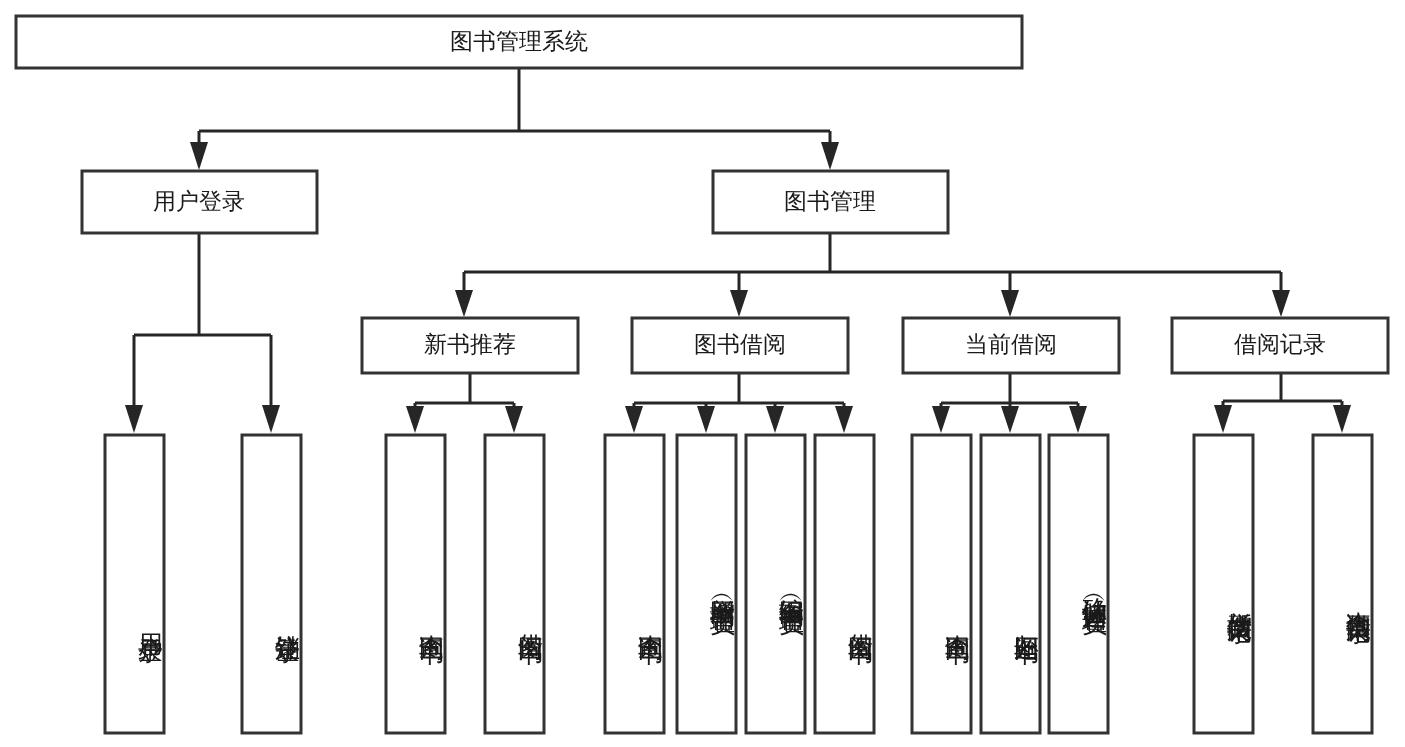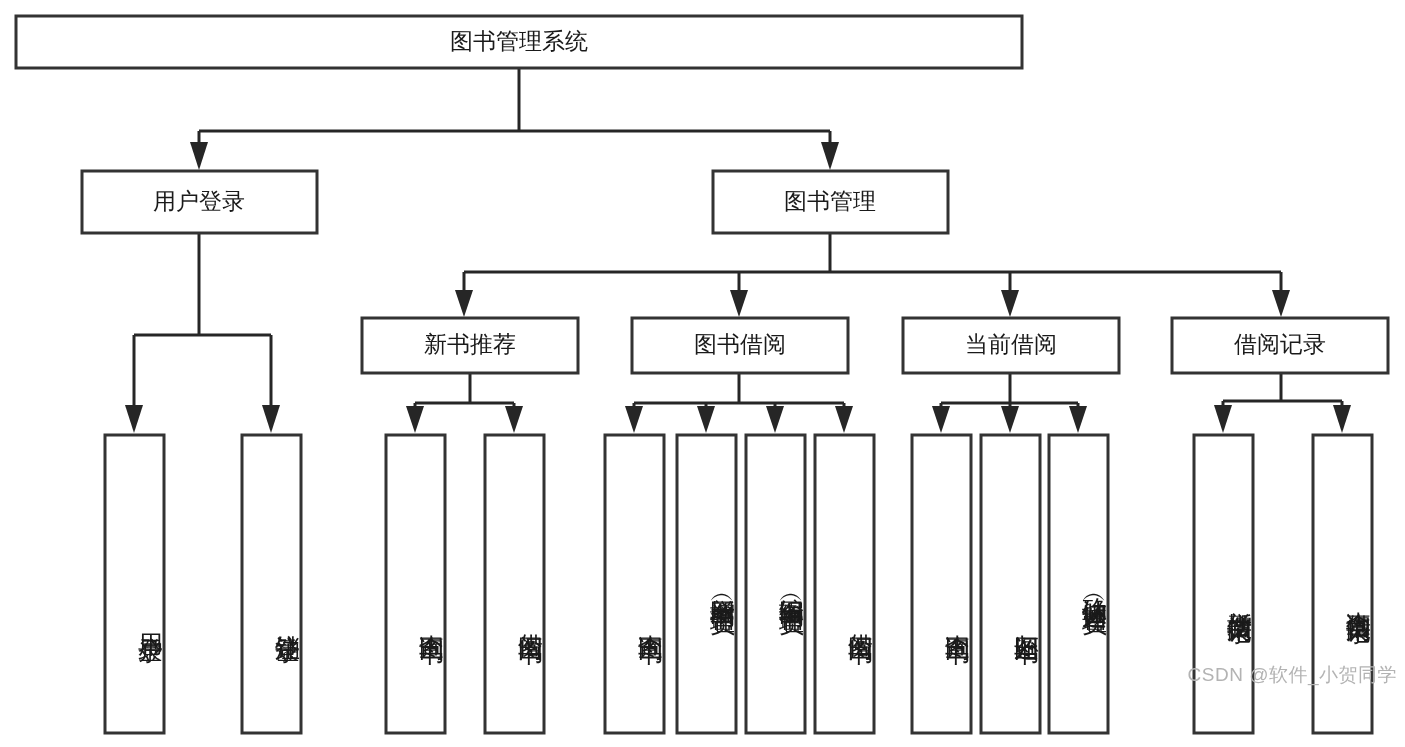--- a/index.html
+++ b/index.html
@@ -208,14 +208,13 @@
   <div class="node-label-v" style="left:746px; top:443px; width:59px; height:288px;">编辑图书（管理员）</div>
   <div class="node-label-v" style="left:815px; top:505px; width:59px; height:225px;">借阅图书</div>
 
   <div class="node-label-v" style="left:912px; top:505px; width:59px; height:225px;">查询图书</div>
   <div class="node-label-v" style="left:981px; top:505px; width:59px; height:225px;">归还图书</div>
   <div class="node-label-v" style="left:1049px; top:443px; width:59px; height:288px;">确认归还（管理员）</div>
 
   <div class="node-label-v" style="left:1194px; top:466px; width:59px; height:262px;">新增借阅记录</div>
   <div class="node-label-v" style="left:1313px; top:466px; width:59px; height:262px;">查询借阅记录</div>
 
-  <div class="watermark">CSDN @软件_小贺同学</div>
 </div>
 
 </body></html>

